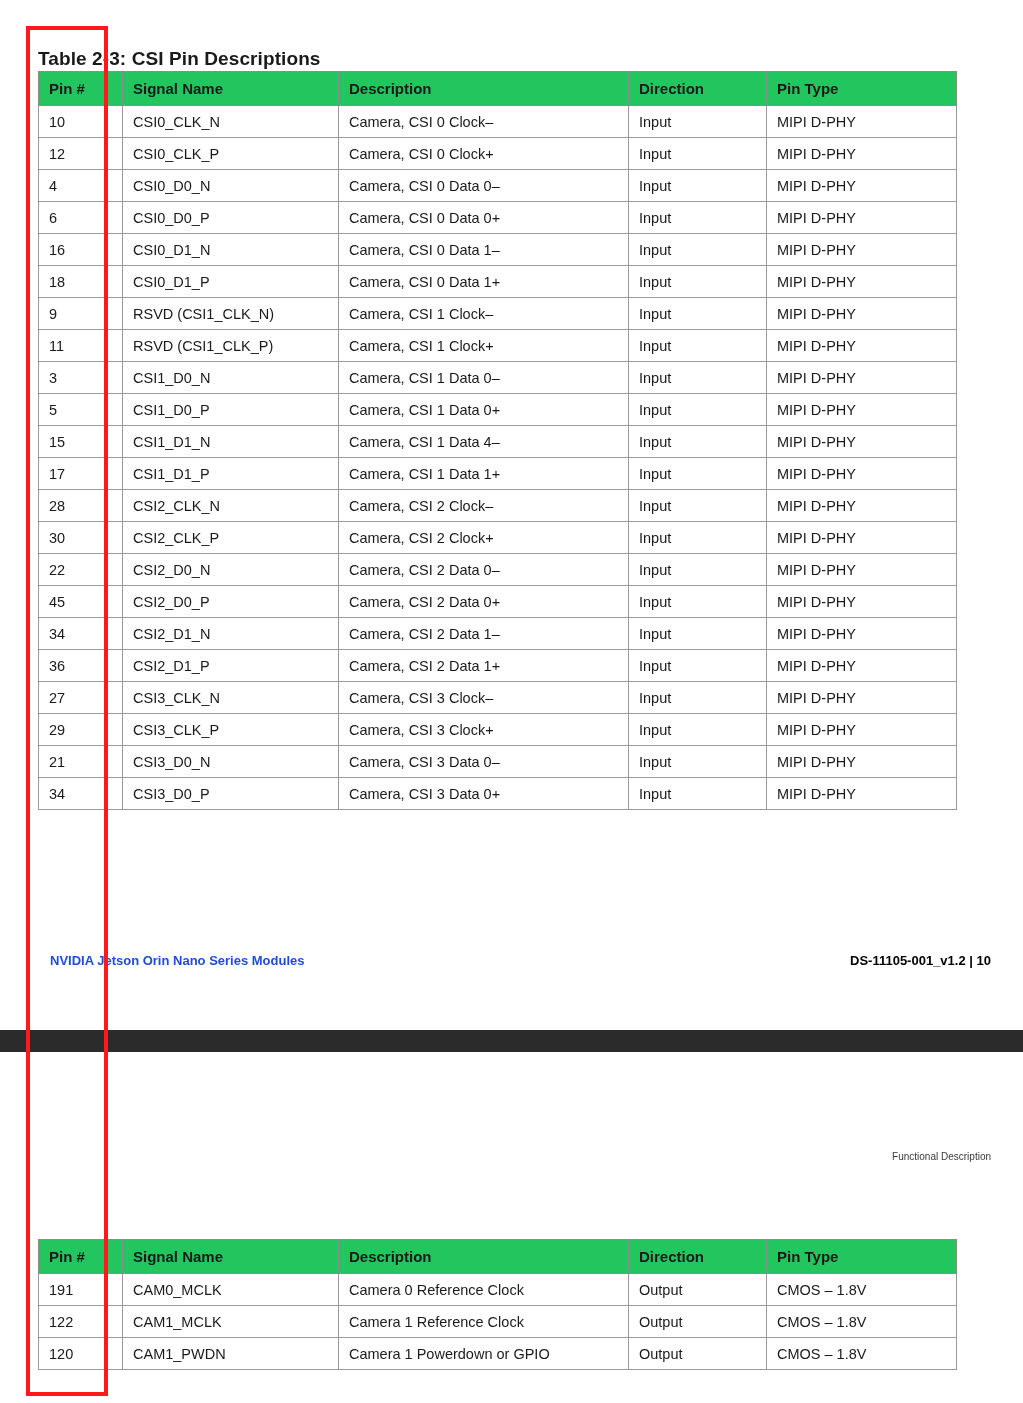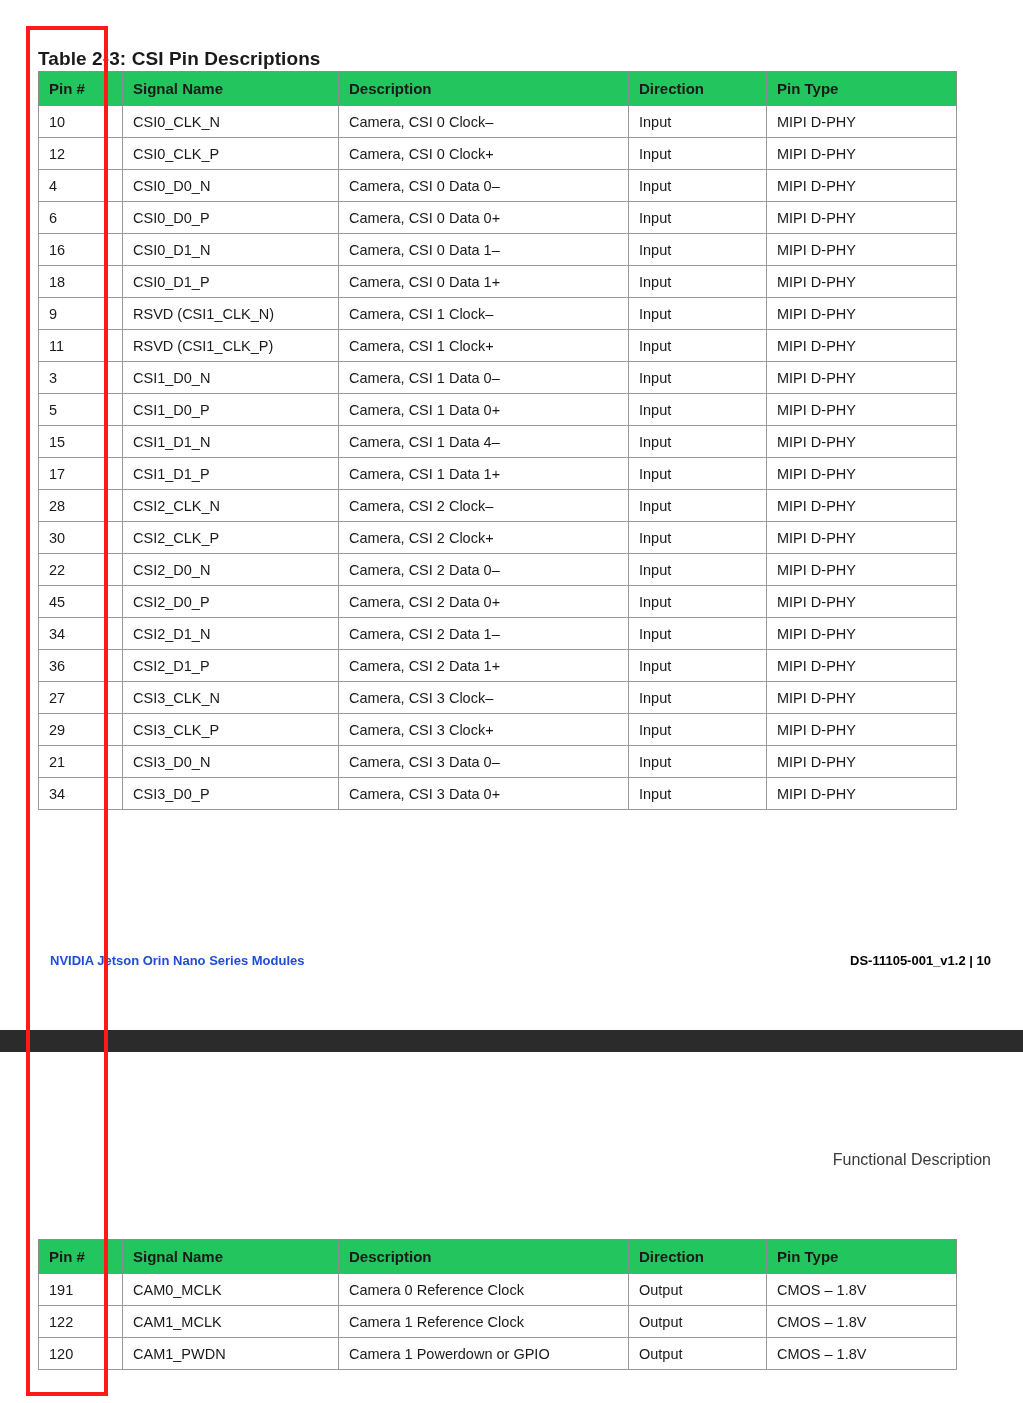--- a/index.html
+++ b/index.html
@@ -100,21 +100,21 @@
     width: 1023px;
     height: 22px;
     background: #2b2b2b;
   }
 
   
   .running-header {
     position: absolute;
     right: 32px;
     top: 1135px;
-    font-size: 16px;
+    font-size: 10px;
     color: #3a3a3a;
     white-space: nowrap;
   }
 
   
   .annotation-box {
     position: absolute;
     left: 26px;
     top: 10px;
     width: 82px;

